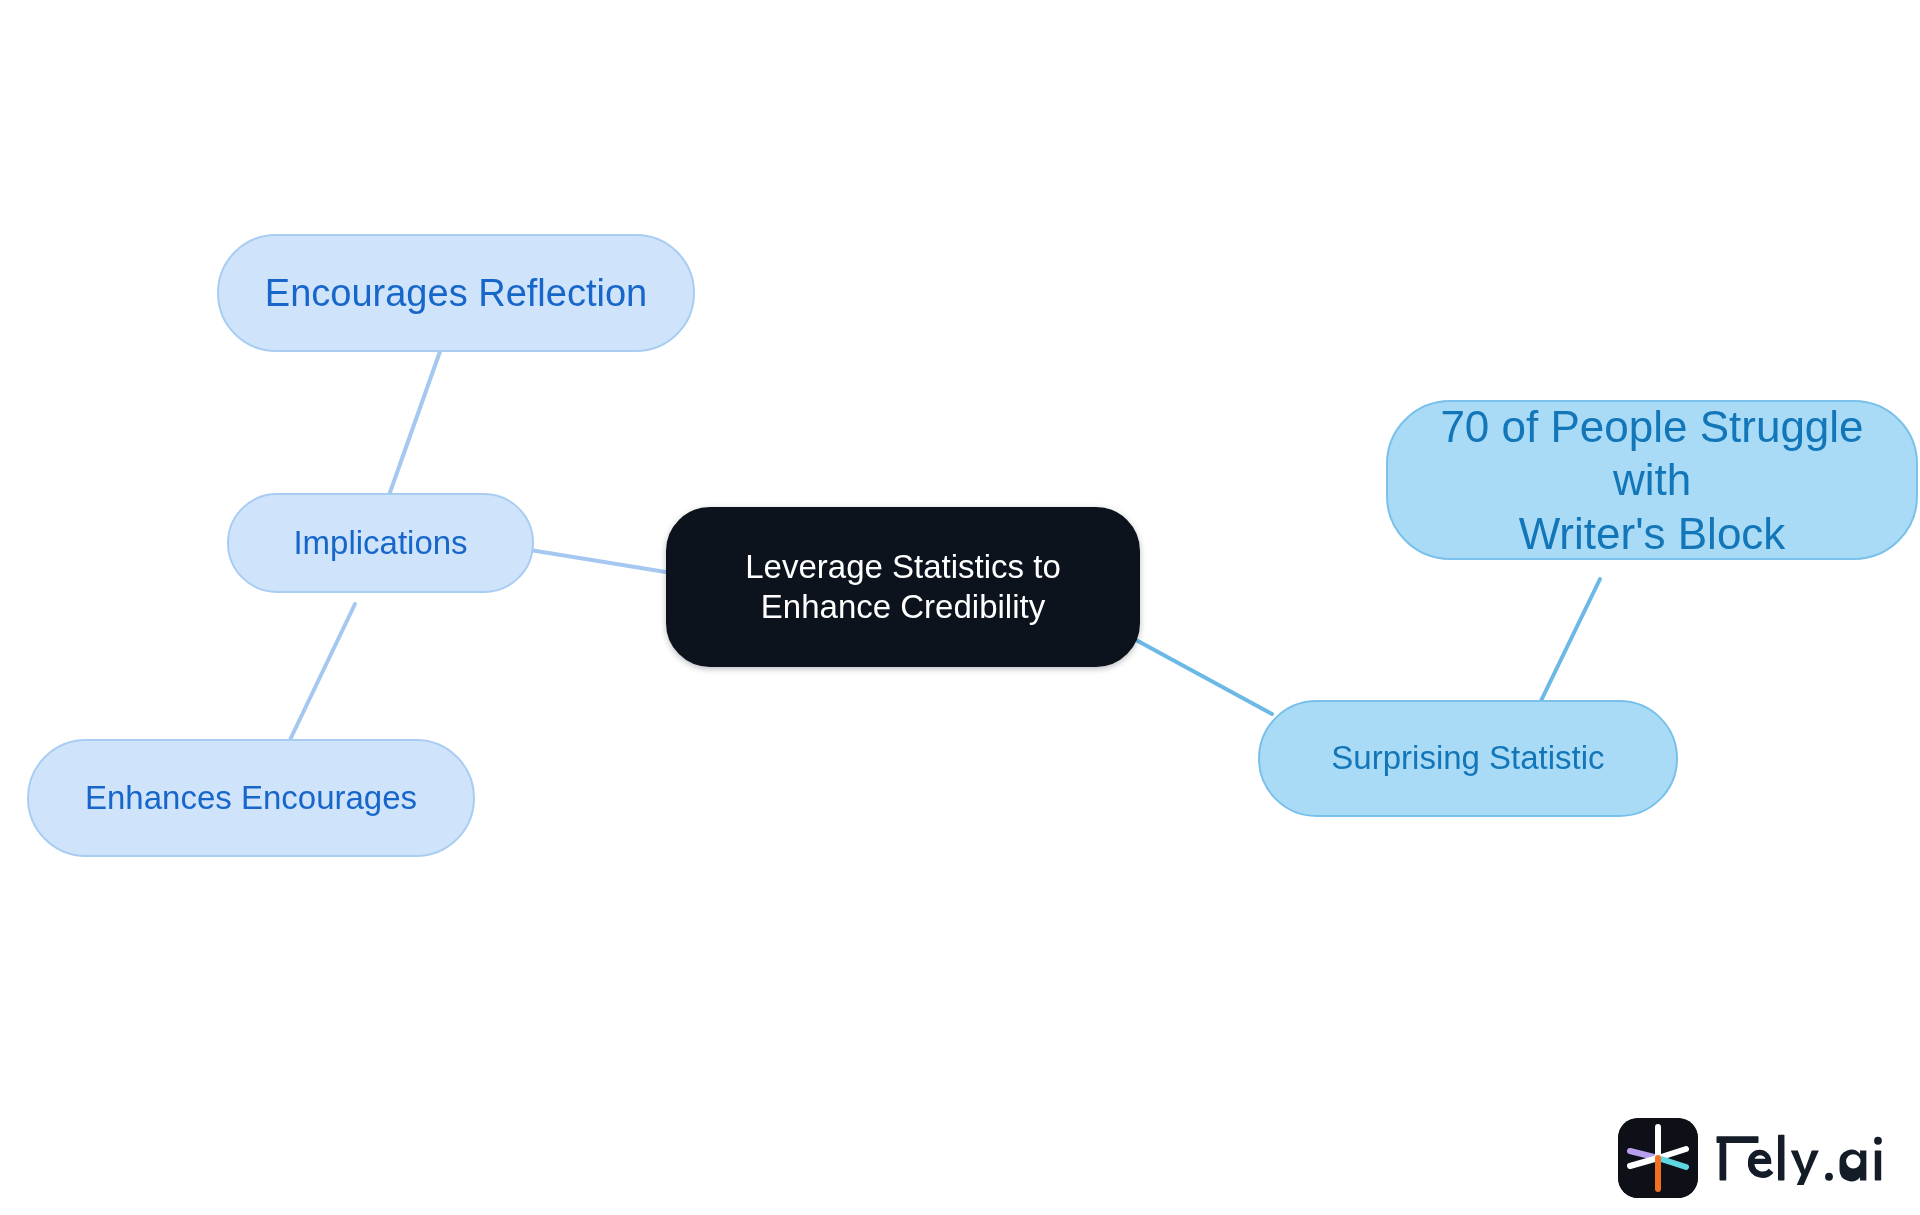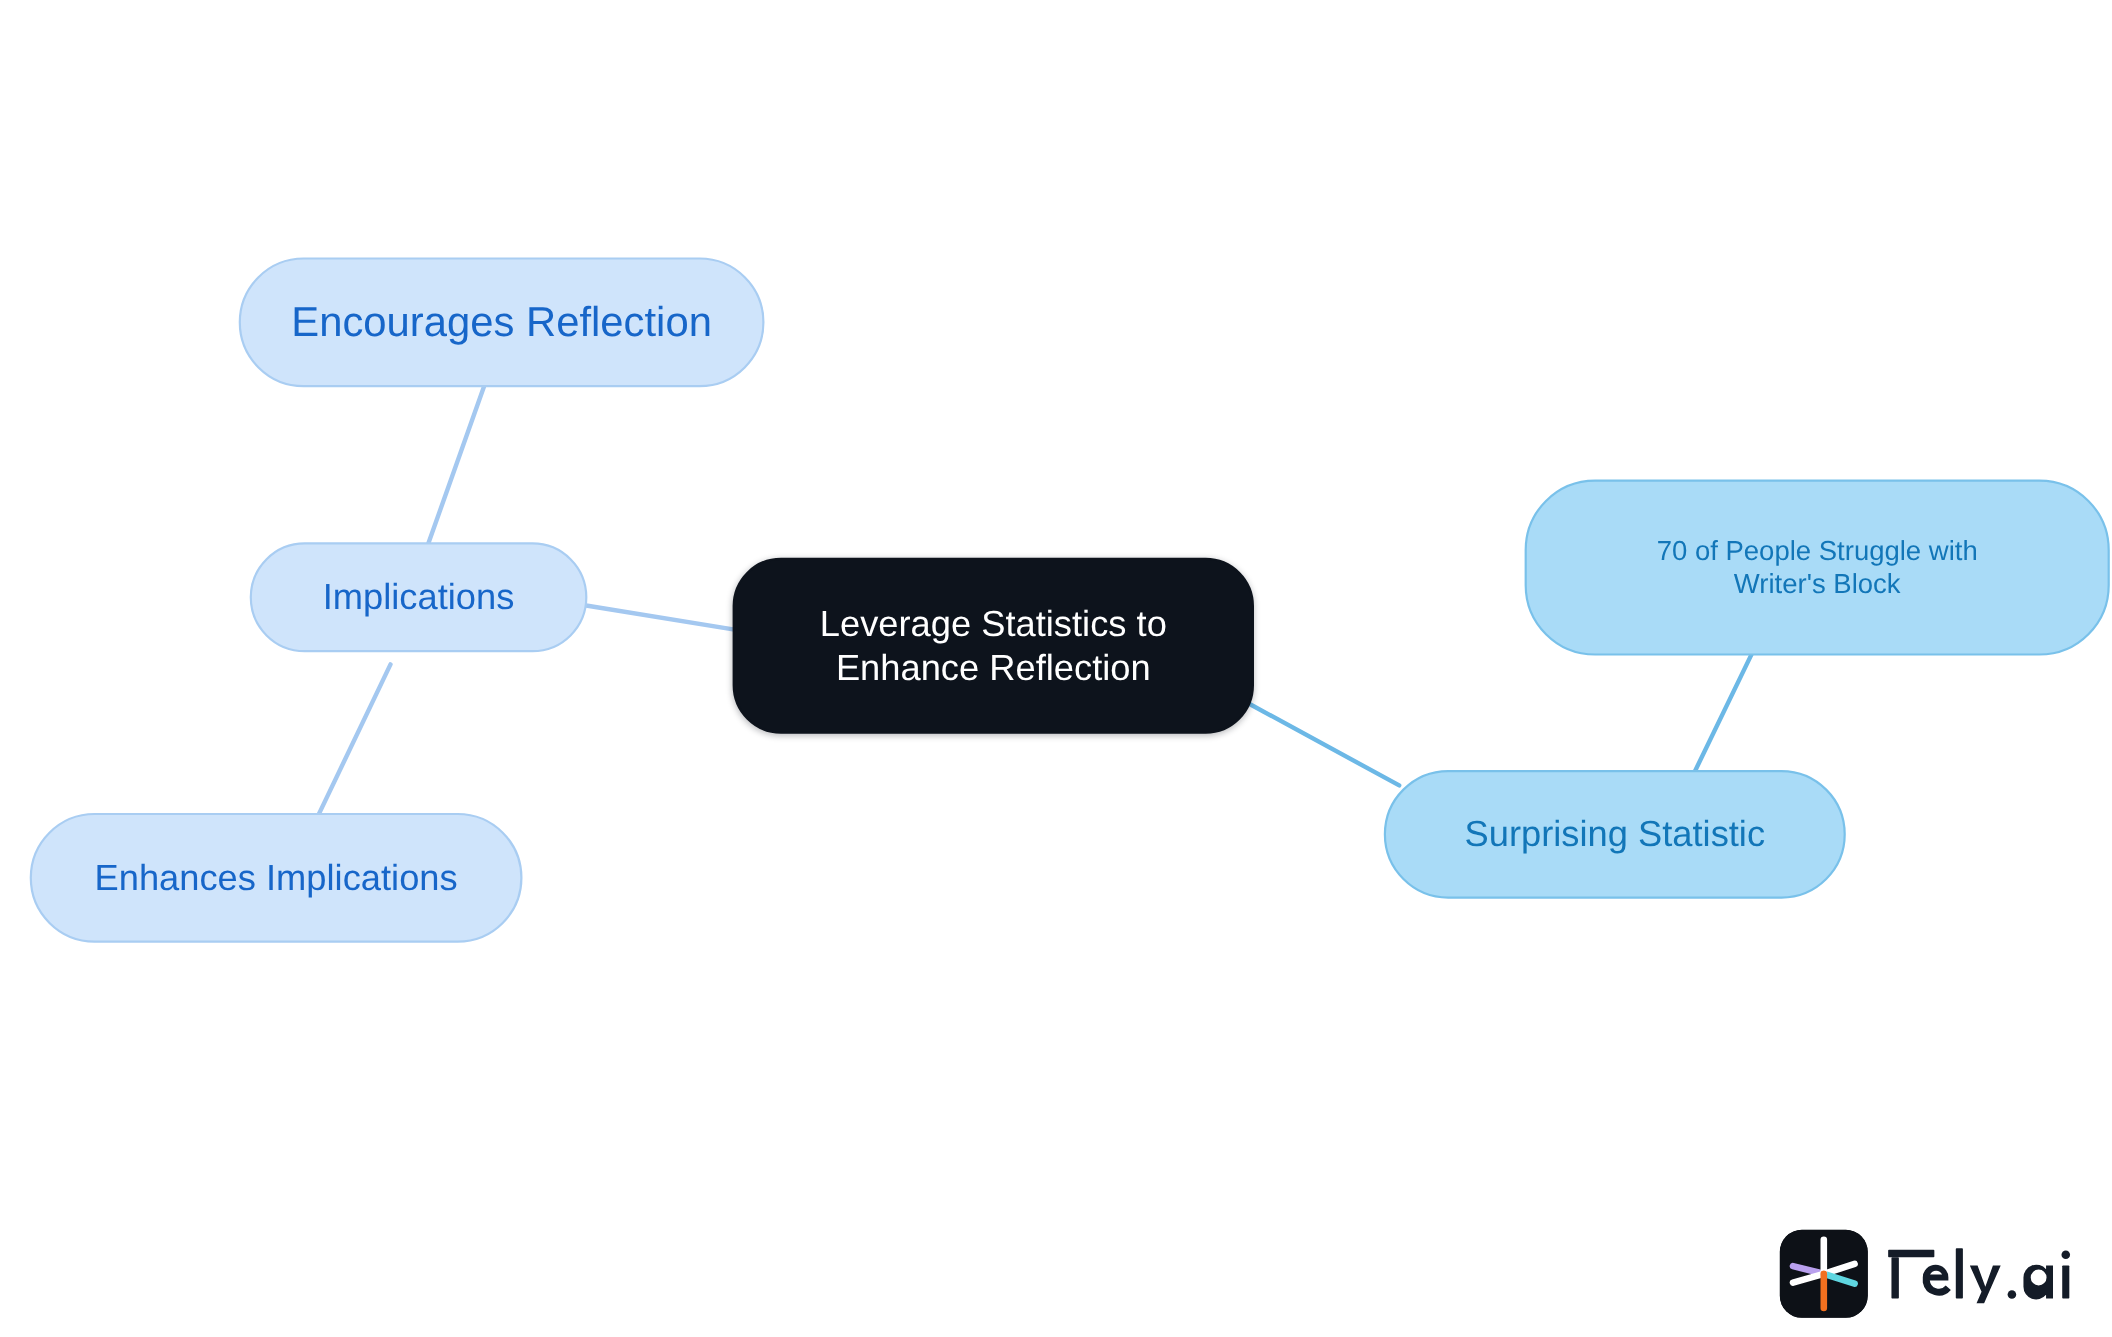--- a/index.html
+++ b/index.html
@@ -83,23 +83,23 @@
     width: 448px; height: 118px;
     font-size: 33px;
   }
   #node-root {
     left: 666px;  top: 507px;
     width: 474px; height: 160px;
     font-size: 33px;
     padding: 0 30px;
   }
   #node-statistic-70 {
-    left: 1386px; top: 436px;
+    left: 1386px; top: 400px;
     width: 532px; height: 160px;
-    font-size: 25px;
+    font-size: 44px;
     padding: 0 26px;
   }
   #node-surprising-statistic {
     left: 1258px; top: 700px;
     width: 420px; height: 117px;
     font-size: 33px;
     text-align: center;
   }
 
   
@@ -141,24 +141,24 @@
 
     <line x1="1136" y1="640" x2="1272" y2="714" stroke="#6cb8e6" stroke-width="4" stroke-linecap="round"></line>
 
     <line x1="1538" y1="707" x2="1600" y2="579" stroke="#6cb8e6" stroke-width="4" stroke-linecap="round"></line>
   </svg>
 
   <div class="node branch-left" id="node-encourages-reflection">Encourages Reflection</div>
 
   <div class="node branch-left" id="node-implications">Implications</div>
 
-  <div class="node branch-left" id="node-enhances-credibility">Enhances Implications</div>
+  <div class="node branch-left" id="node-enhances-credibility">Enhances Encourages</div>
 
   <div class="node root" id="node-root">Leverage Statistics to
-Enhance Reflection</div>
+Enhance Credibility</div>
 
   <div class="node branch-right" id="node-statistic-70">70 of People Struggle with
 Writer's Block</div>
 
   <div class="node branch-right" id="node-surprising-statistic">Surprising Statistic</div>
 
   <div id="brand">
 
     <svg id="brand-mark" viewBox="0 0 80 80" xmlns="http://www.w3.org/2000/svg">
       <rect x="0" y="0" width="80" height="80" rx="20" ry="20" fill="#0d1117"></rect>

